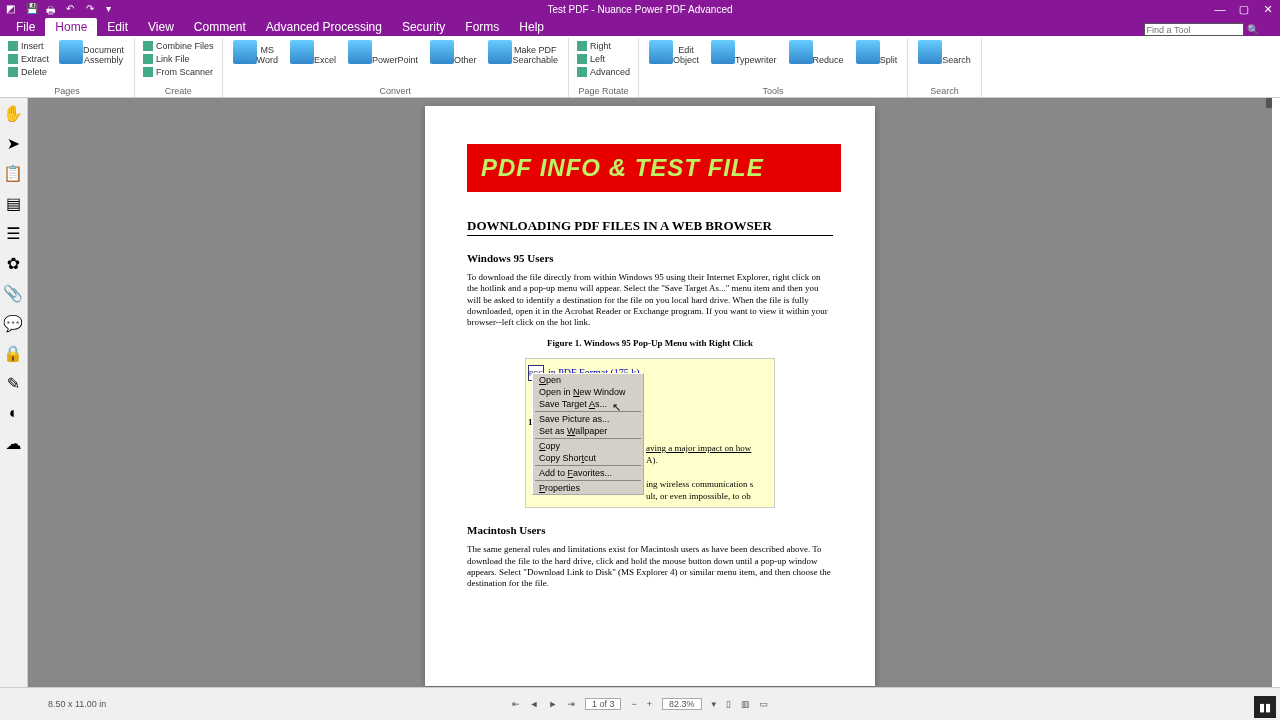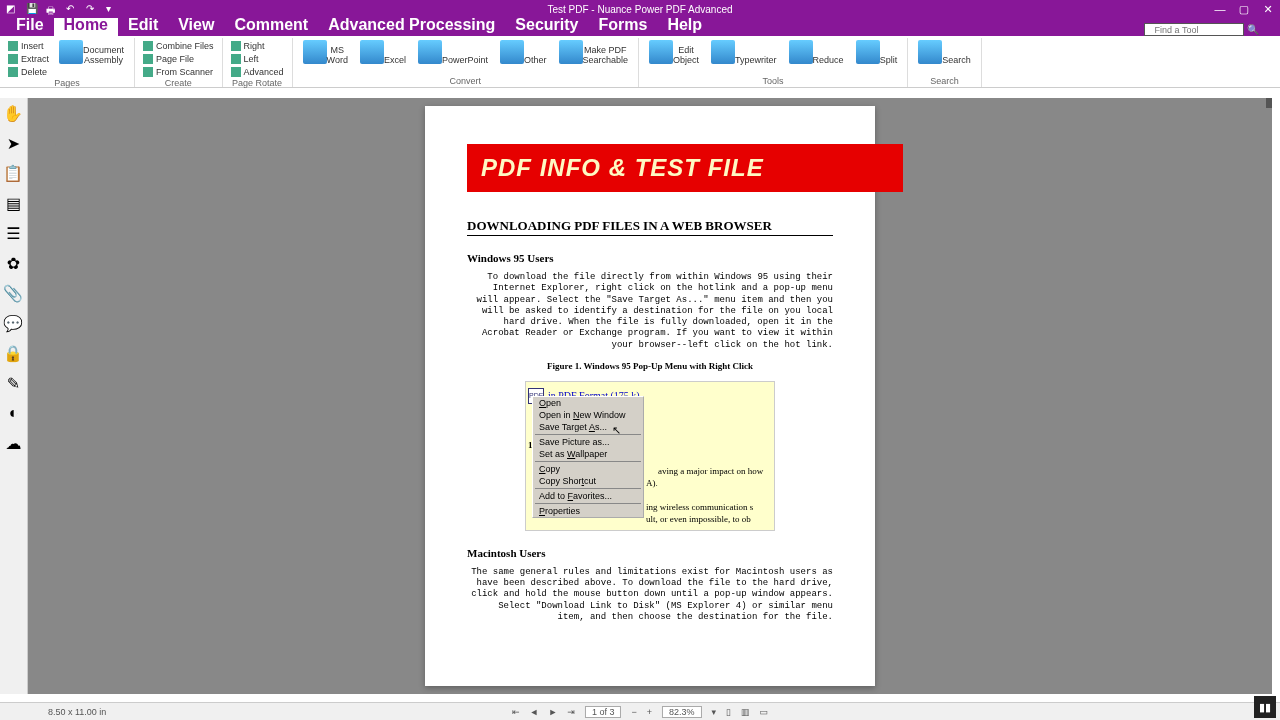--- a/index.html
+++ b/index.html
@@ -6,63 +6,63 @@
 body { background: #fff; overflow: hidden; width: 1280px; height: 720px; position: relative; }
 
 .titlebar { background: #881798; height: 18px; display: flex; align-items: center; color: #fff; font-size: 10px; position: relative; }
 .titlebar-left { display: flex; gap: 8px; padding-left: 6px; align-items: center; }
 .titlebar-left .qicon { width: 12px; height: 12px; display: inline-block; }
 .titlebar-title { position: absolute; left: 50%; transform: translateX(-50%); font-size: 10px; }
 .titlebar-right { margin-left: auto; display: flex; }
 .titlebar-right div { width: 24px; height: 18px; display: flex; align-items: center; justify-content: center; font-size: 11px; }
 
 .menubar { background: #881798; height: 18px; display: flex; align-items: flex-end; padding-left: 6px; }
-.menu-item { color: #fff; font-size: 16px; padding: 2px 10px; cursor: pointer; font-weight: bold; }
+.menu-item { color: #fff; font-size: 12px; padding: 2px 10px; cursor: pointer; }
 .menu-item.active { background: #ffffff; color: #881798; border-radius: 2px 2px 0 0; }
 .find-tool { margin-left: auto; margin-right: 20px; display: flex; align-items: center; }
-.find-tool input { width: 100px; height: 13px; font-size: 9px; border: 1px solid #555; padding: 0 10px; }
-
-.ribbon { background: #fff; height: 52px; border-bottom: 1px solid #ccc; display: flex; padding-top: 2px; }
+.find-tool input { width: 100px; height: 13px; font-size: 9px; border: 1px solid #555; padding: 0 2px; }
+
+.ribbon { background: #fff; height: 62px; border-bottom: 1px solid #ccc; display: flex; padding-top: 2px; }
 .ribbon-group { display: flex; flex-direction: column; border-right: 1px solid #ddd; padding: 0 6px; }
 .ribbon-group-content { flex: 1; display: flex; align-items: flex-start; gap: 4px; padding-top: 2px; }
 .ribbon-group-label { text-align: center; font-size: 9px; color: #666; padding-bottom: 1px; }
 .ribbon-small-btn { display: flex; align-items: center; gap: 3px; font-size: 9px; color: #333; padding: 1px 2px; cursor: pointer; white-space: nowrap; }
 .ribbon-small-btn .ricon { width: 10px; height: 10px; background: #4a8; display: inline-block; }
 .ribbon-col { display: flex; flex-direction: column; gap: 1px; }
 .ribbon-big-btn { display: flex; flex-direction: row; align-items: flex-end; font-size: 9px; color: #333; cursor: pointer; padding: 0 4px; text-align: center; line-height: 1.1; }
 .ribbon-big-btn .bicon { width: 24px; height: 24px; background: linear-gradient(#6cf,#38c); margin-bottom: 2px; border-radius: 2px; }
 
 .workspace { position: absolute; top: 98px; left: 28px; right: 8px; bottom: 26px; background: #888; display: flex; justify-content: center; overflow: hidden; }
 .workspace .scroll-handle { position: absolute; right: 0; top: 0; width: 6px; height: 10px; background: #555; }
 
 .sidebar { position: absolute; top: 98px; left: 0; width: 28px; bottom: 26px; background: #f0f0f0; border-right: 1px solid #ccc; display: flex; flex-direction: column; align-items: center; padding-top: 6px; gap: 12px; }
 .sidebar .sicon { width: 18px; height: 18px; cursor: pointer; display: flex; align-items: center; justify-content: center; }
 
 .page { width: 450px; height: 580px; background: #fff; margin-top: 8px; box-shadow: 0 2px 6px rgba(0,0,0,0.3); position: relative; padding: 38px 42px; }
-.banner { background: #e60000; color: #fef9c3; font-style: italic; font-weight: bold; font-size: 24px; padding: 10px 14px; font-family: Arial, sans-serif; letter-spacing: 1px; width: 436px; }
+.banner { background: #e60000; color: #bef264; font-style: italic; font-weight: bold; font-size: 24px; padding: 10px 14px; font-family: Arial, sans-serif; letter-spacing: 1px; width: 374px; }
 .doc-h1 { font-family: Liberation Serif, serif; font-weight: bold; font-size: 13px; margin-top: 26px; border-bottom: 1px solid #000; display: inline-block; padding-bottom: 1px; width: 100%; }
 .doc-h2 { font-family: 'Times New Roman', serif; font-weight: bold; font-size: 11px; margin-top: 16px; }
-.doc-p { font-family: Liberation Mono, monospace; font-size: 9px; margin-top: 8px; line-height: 1.25; text-align: right; }
+.doc-p { font-family: Liberation Serif, serif; font-size: 9px; margin-top: 8px; line-height: 1.25; text-align: left; }
 .doc-fig { font-family: Liberation Serif, serif; font-size: 9px; font-weight: bold; text-align: center; margin-top: 10px; }
 .embed { margin: 10px auto 0; width: 250px; height: 150px; background: #ffffcc; position: relative; border: 1px solid #ccc; }
 .embed-link { position: absolute; top: 8px; left: 22px; font-family: 'Times New Roman', serif; font-size: 10px; color: #0000cc; text-decoration: underline; }
 .embed-icon { position: absolute; top: 6px; left: 2px; width: 16px; height: 16px; border: 1px solid #337; background: #fff; display: flex; align-items: center; justify-content: center; font-size: 7px; color: #337; }
 .ctx-menu { position: absolute; top: 14px; left: 6px; width: 112px; background: #d4d0c8; border: 1px outset #fff; font-family: Tahoma, sans-serif; font-size: 9px; }
 .ctx-menu div { padding: 1px 6px; white-space: nowrap; }
 .ctx-menu hr { border: none; border-top: 1px solid #888; margin: 1px 2px; }
 .ctx-u { text-decoration: underline; }
 .cursor-arrow { position: absolute; top: 42px; left: 86px; font-size: 11px; color: #000; }
 .embed-text { position: absolute; font-family: 'Times New Roman', serif; font-size: 9px; }
 .embed-num { top: 58px; left: 2px; font-weight: bold; }
-.embed-line1 { top: 84px; left: 132px; }
+.embed-line1 { top: 84px; left: 120px; text-decoration: underline; }
 .embed-line2 { top: 96px; left: 120px; }
 .embed-line3 { top: 120px; left: 120px; }
 .embed-line4 { top: 132px; left: 120px; }
 
-.statusbar { position: absolute; bottom: 0; left: 0; right: 0; height: 18px; background: #f0f0f0; border-top: 1px solid #ccc; display: flex; align-items: center; font-size: 9px; color: #555; padding: 8px 8px; }
+.statusbar { position: absolute; bottom: 0; left: 0; right: 0; height: 18px; background: #f0f0f0; border-top: 1px solid #ccc; display: flex; align-items: center; font-size: 9px; color: #555; padding: 16px 8px; }
 .statusbar .dim { margin-left: 40px; }
 .statusbar .nav { position: absolute; left: 50%; transform: translateX(-50%); display: flex; gap: 10px; align-items: center; }
 .statusbar .nav span { cursor: pointer; }
 .pause-btn { position: absolute; right: 4px; bottom: 2px; width: 22px; height: 22px; background: #222; color: #fff; display: flex; align-items: center; justify-content: center; font-size: 11px; }
 </style>
 </head>
 <body>
 
 <div class="titlebar">
   <div class="titlebar-left">
@@ -124,48 +124,29 @@
   </div>
   <div class="ribbon-group">
     <div class="ribbon-group-content">
       <div class="ribbon-col">
         <div class="ribbon-small-btn">
             <span class="ricon"></span>
             <span>Combine Files</span>
           </div>
         <div class="ribbon-small-btn">
             <span class="ricon"></span>
-            <span>Page File</span>
+            <span>Link File</span>
           </div>
         <div class="ribbon-small-btn">
             <span class="ricon"></span>
             <span>From Scanner</span>
           </div>
       </div>
     </div>
     <div class="ribbon-group-label">Create</div>
-  </div>
-  <div class="ribbon-group">
-    <div class="ribbon-group-content">
-      <div class="ribbon-col">
-        <div class="ribbon-small-btn">
-            <span class="ricon"></span>
-            <span>Right</span>
-          </div>
-        <div class="ribbon-small-btn">
-            <span class="ricon"></span>
-            <span>Left</span>
-          </div>
-        <div class="ribbon-small-btn">
-            <span class="ricon"></span>
-            <span>Advanced</span>
-          </div>
-      </div>
-    </div>
-    <div class="ribbon-group-label">Page Rotate</div>
   </div>
   <div class="ribbon-group" style="flex:0 0 auto;">
     <div class="ribbon-group-content">
       <div class="ribbon-big-btn">
           <span class="bicon"></span>
           <span style="white-space:pre">MS
 Word</span>
         </div>
       <div class="ribbon-big-btn">
           <span class="bicon"></span>
@@ -179,20 +160,39 @@
           <span class="bicon"></span>
           <span>Other</span>
         </div>
       <div class="ribbon-big-btn">
           <span class="bicon"></span>
           <span style="white-space:pre">Make PDF
 Searchable</span>
         </div>
     </div>
     <div class="ribbon-group-label">Convert</div>
+  </div>
+  <div class="ribbon-group">
+    <div class="ribbon-group-content">
+      <div class="ribbon-col">
+        <div class="ribbon-small-btn">
+            <span class="ricon"></span>
+            <span>Right</span>
+          </div>
+        <div class="ribbon-small-btn">
+            <span class="ricon"></span>
+            <span>Left</span>
+          </div>
+        <div class="ribbon-small-btn">
+            <span class="ricon"></span>
+            <span>Advanced</span>
+          </div>
+      </div>
+    </div>
+    <div class="ribbon-group-label">Page Rotate</div>
   </div>
   <div class="ribbon-group">
     <div class="ribbon-group-content">
       <div class="ribbon-big-btn">
           <span class="bicon"></span>
           <span style="white-space:pre">Edit
 Object</span>
         </div>
       <div class="ribbon-big-btn">
           <span class="bicon"></span>

